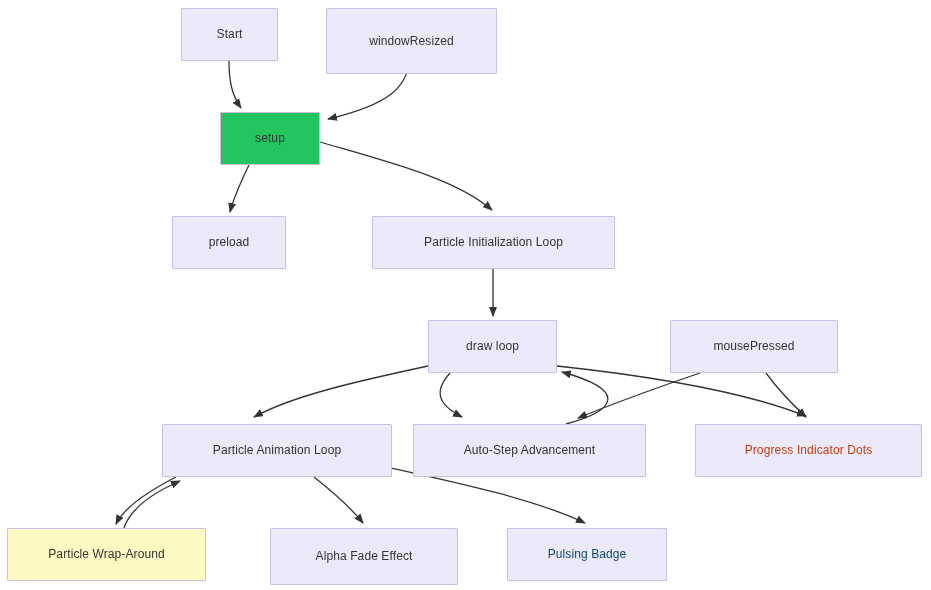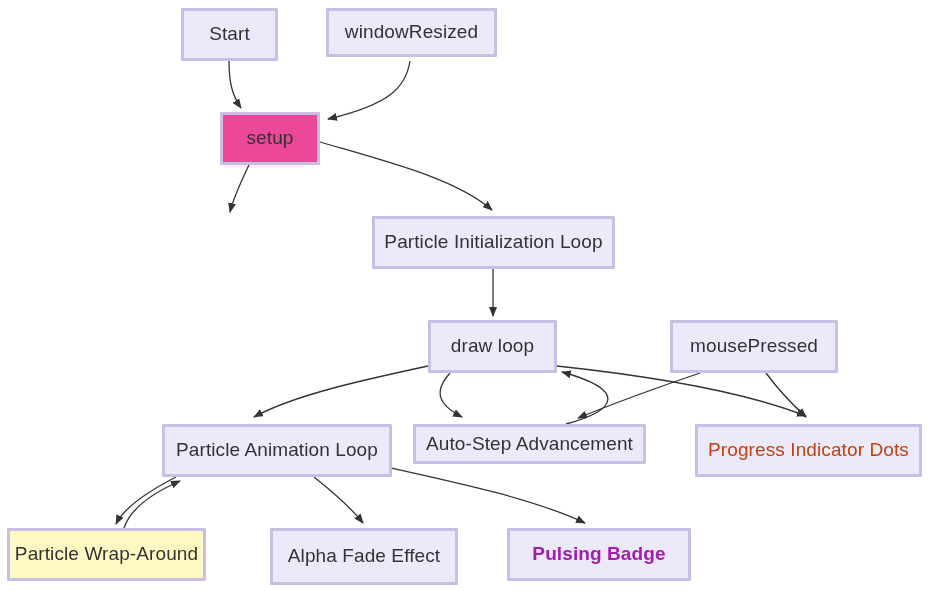--- a/index.html
+++ b/index.html
@@ -23,27 +23,27 @@
     left: 0;
     top: 0;
     width: 931px;
     height: 590px;
     pointer-events: none;
   }
   .node {
     position: absolute;
     box-sizing: border-box;
     background: #ece9fb;
-    border: 3px solid #a3a3a3;
+    border: 1px solid #a3a3a3;
     border-radius: 1px;
     display: flex;
     align-items: center;
     justify-content: center;
     color: #333333;
-    font-size: 19px;
+    font-size: 12px;
     font-family: "Liberation Sans", sans-serif;
     line-height: 1.2;
     text-align: center;
     white-space: nowrap;
     letter-spacing: 0.1px;
   }
   .node-label {
     display: block;
     pointer-events: none;
   }
@@ -90,58 +90,61 @@
       <path d="M 314,477 C 338,496 352,509 363,523"></path>
 
       <path d="M 364,462 C 445,480 530,497 585,523"></path>
     </g>
   </svg>
 
   <div class="node" style="left: 181px; top: 8px; width: 97px; height: 53px; background: rgb(236, 233, 251); border-color: rgb(200, 191, 231); color: rgb(51, 51, 51);">
     <span class="node-label">Start</span>
   </div>
 
-  <div class="node" style="left: 326px; top: 8px; width: 171px; height: 49px; background: rgb(236, 233, 251); border-color: rgb(200, 191, 231); color: rgb(51, 51, 51);">
+  <div class="node" style="left: 326px; top: 8px; width: 171px; height: 66px; background: rgb(236, 233, 251); border-color: rgb(200, 191, 231); color: rgb(51, 51, 51);">
     <span class="node-label">windowResized</span>
   </div>
 
-  <div class="node" style="left: 220px; top: 112px; width: 100px; height: 53px; background: #ec4899; border-color: rgb(200, 191, 231); color: rgb(51, 51, 51);">
+  <div class="node" style="left: 220px; top: 112px; width: 100px; height: 53px; background: #22c55e; border-color: rgb(200, 191, 231); color: rgb(51, 51, 51);">
     <span class="node-label">setup</span>
   </div>
 
+  <div class="node" style="left: 172px; top: 216px; width: 114px; height: 53px; background: rgb(236, 233, 251); border-color: rgb(200, 191, 231); color: rgb(51, 51, 51);">
+    <span class="node-label">preload</span>
+  </div>
 
   <div class="node" style="left: 428px; top: 320px; width: 129px; height: 53px; background: rgb(236, 233, 251); border-color: rgb(200, 191, 231); color: rgb(51, 51, 51);">
     <span class="node-label">draw loop</span>
   </div>
 
   <div class="node" style="left: 372px; top: 216px; width: 243px; height: 53px; background: rgb(236, 233, 251); border-color: rgb(200, 191, 231); color: rgb(51, 51, 51);">
     <span class="node-label">Particle Initialization Loop</span>
   </div>
 
   <div class="node" style="left: 670px; top: 320px; width: 168px; height: 53px; background: rgb(236, 233, 251); border-color: rgb(200, 191, 231); color: rgb(51, 51, 51);">
     <span class="node-label">mousePressed</span>
   </div>
 
   <div class="node" style="left: 134px; top: 424px; width: 230px; height: 53px; background: rgb(236, 233, 251); border-color: rgb(200, 191, 231); color: rgb(51, 51, 51); margin-left: 28px;">
     <span class="node-label">Particle Animation Loop</span>
   </div>
 
-  <div class="node" style="left: 413px; top: 424px; width: 233px; height: 40px; background: rgb(236, 233, 251); border-color: rgb(200, 191, 231); color: rgb(51, 51, 51);">
+  <div class="node" style="left: 413px; top: 424px; width: 233px; height: 53px; background: rgb(236, 233, 251); border-color: rgb(200, 191, 231); color: rgb(51, 51, 51);">
     <span class="node-label">Auto-Step Advancement</span>
   </div>
 
   <div class="node" style="left: 695px; top: 424px; width: 227px; height: 53px; background: rgb(236, 233, 251); border-color: rgb(200, 191, 231); color: #c2410c;">
     <span class="node-label">Progress Indicator Dots</span>
   </div>
 
   <div class="node" style="left: 7px; top: 528px; width: 199px; height: 53px; background: #fef9c3; border-color: rgb(200, 191, 231); color: rgb(51, 51, 51);">
     <span class="node-label">Particle Wrap-Around</span>
   </div>
 
   <div class="node" style="left: 270px; top: 528px; width: 188px; height: 57px; background: rgb(236, 233, 251); border-color: rgb(200, 191, 231); color: rgb(51, 51, 51);">
     <span class="node-label">Alpha Fade Effect</span>
   </div>
 
-  <div class="node" style="left: 507px; top: 528px; width: 184px; height: 53px; background: rgb(236, 233, 251); border-color: rgb(200, 191, 231); color: #a21caf; font-weight: bold;">
+  <div class="node" style="left: 507px; top: 528px; width: 160px; height: 53px; background: rgb(236, 233, 251); border-color: rgb(200, 191, 231); color: #0c4a6e;">
     <span class="node-label">Pulsing Badge</span>
   </div>
 
 </div>
 
 </body></html>

